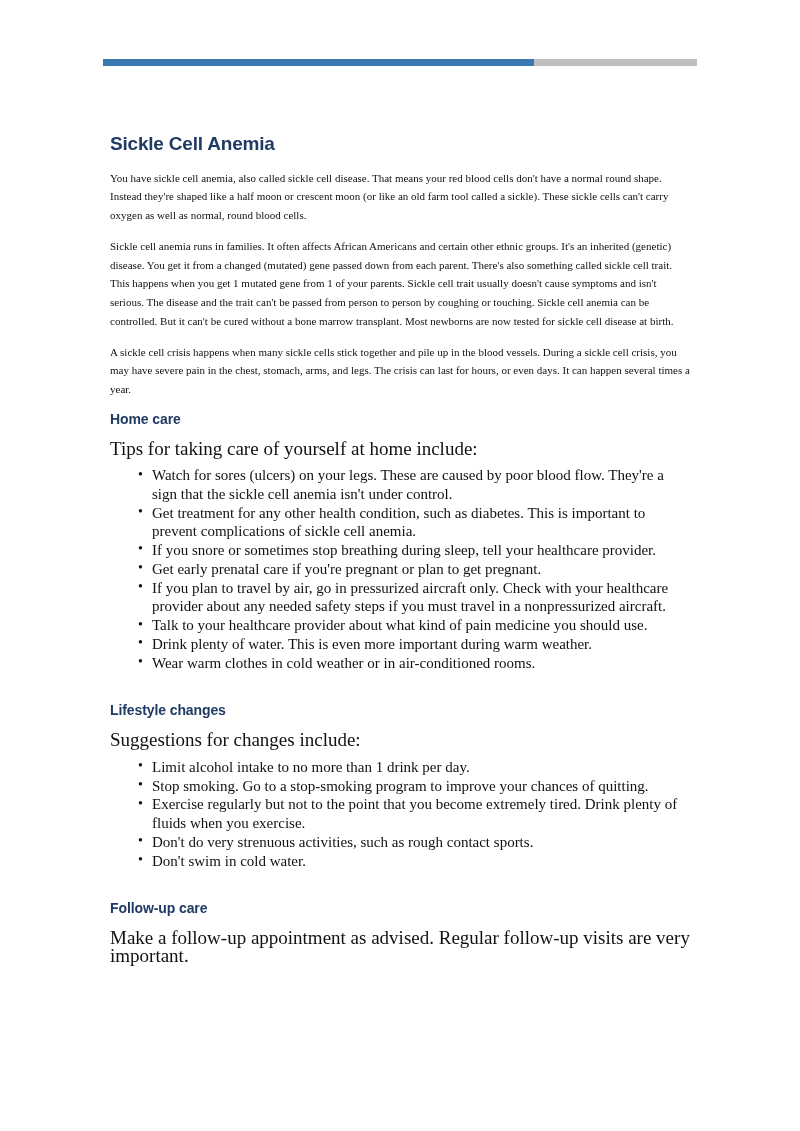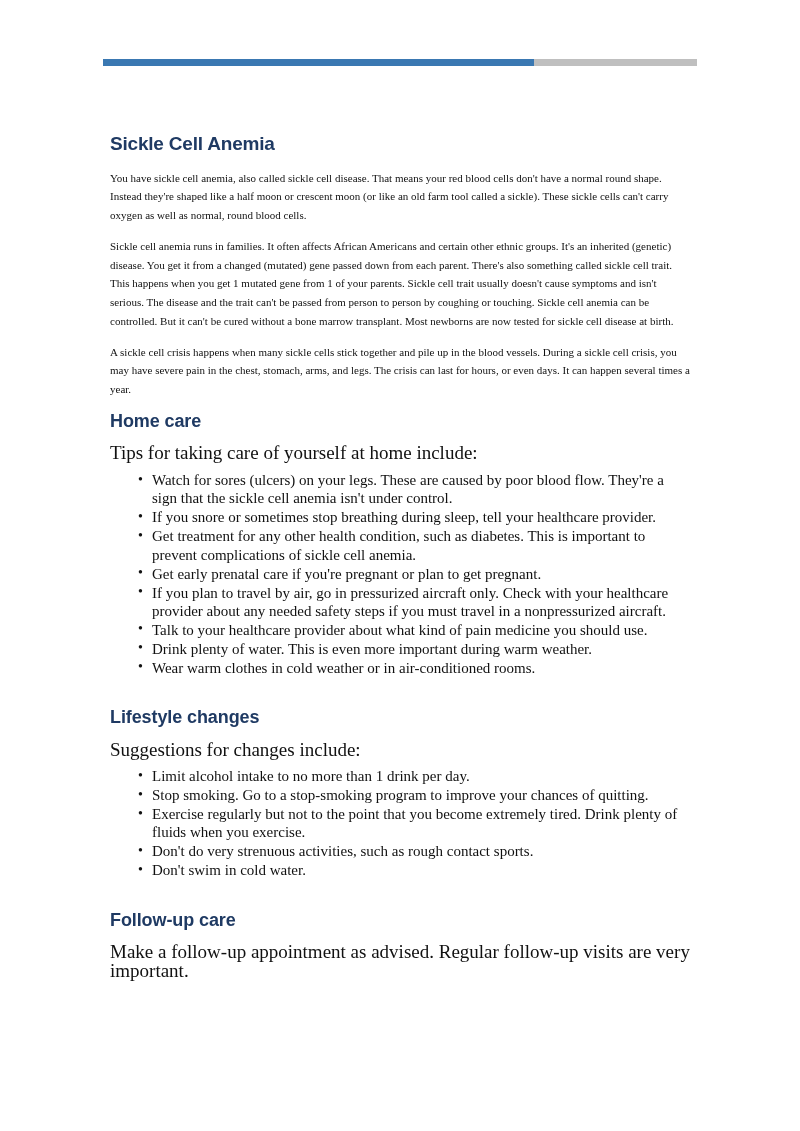--- a/index.html
+++ b/index.html
@@ -91,21 +91,21 @@
     font-size: 19px;
     font-weight: bold;
     color: #1F3A63;
     margin: 0 0 14px 0;
     letter-spacing: -0.2px;
     line-height: 1.15;
   }
 
   h2.section-title {
     font-family: "Liberation Sans", "DejaVu Sans", sans-serif;
-    font-size: 18px;
+    font-size: 14px;
     font-weight: bold;
     color: #1F3A63;
     margin: 0;
     letter-spacing: -0.1px;
     line-height: 1.2;
   }
 
   p.body-para {
     font-size: 11px;
     line-height: 18.6px;
@@ -161,22 +161,22 @@
 
     <p class="body-para">You have sickle cell anemia, also called sickle cell disease. That means your red blood cells don't have a normal round shape. Instead they're shaped like a half moon or crescent moon (or like an old farm tool called a sickle). These sickle cells can't carry oxygen as well as normal, round blood cells.</p>
     <p class="body-para">Sickle cell anemia runs in families. It often affects African Americans and certain other ethnic groups. It's an inherited (genetic) disease. You get it from a changed (mutated) gene passed down from each parent. There's also something called sickle cell trait. This happens when you get 1 mutated gene from 1 of your parents. Sickle cell trait usually doesn't cause symptoms and isn't serious. The disease and the trait can't be passed from person to person by coughing or touching. Sickle cell anemia can be controlled. But it can't be cured without a bone marrow transplant. Most newborns are now tested for sickle cell disease at birth.</p>
     <p class="body-para">A sickle cell crisis happens when many sickle cells stick together and pile up in the blood vessels. During a sickle cell crisis, you may have severe pain in the chest, stomach, arms, and legs. The crisis can last for hours, or even days. It can happen several times a year.</p>
 
     <div class="section-block">
       <h2 class="section-title">Home care</h2>
       <p class="lead-in">Tips for taking care of yourself at home include:</p>
       <ul class="bullets">
         <li>Watch for sores (ulcers) on your legs. These are caused by poor blood flow. They're a sign that the sickle cell anemia isn't under control.</li>
+        <li>Get treatment for any other health condition, such as diabetes. This is important to prevent complications of sickle cell anemia.</li>
         <li>If you snore or sometimes stop breathing during sleep, tell your healthcare provider.</li>
-        <li>Get treatment for any other health condition, such as diabetes. This is important to prevent complications of sickle cell anemia.</li>
         <li>Get early prenatal care if you're pregnant or plan to get pregnant.</li>
         <li>If you plan to travel by air, go in pressurized aircraft only. Check with your healthcare provider about any needed safety steps if you must travel in a nonpressurized aircraft.</li>
         <li>Talk to your healthcare provider about what kind of pain medicine you should use.</li>
         <li>Drink plenty of water. This is even more important during warm weather.</li>
         <li>Wear warm clothes in cold weather or in air-conditioned rooms.</li>
       </ul>
     </div>
 
     <div class="section-block spaced-top">
       <h2 class="section-title">Lifestyle changes</h2>

